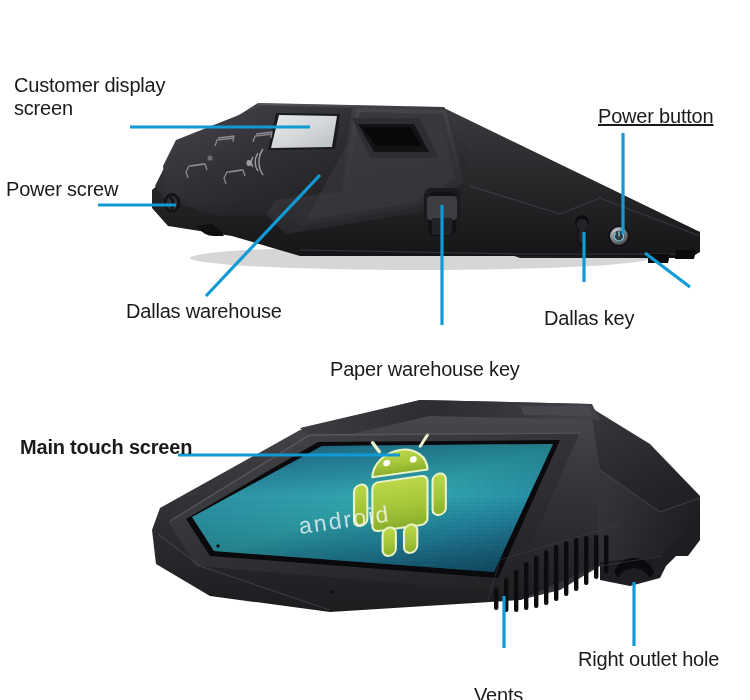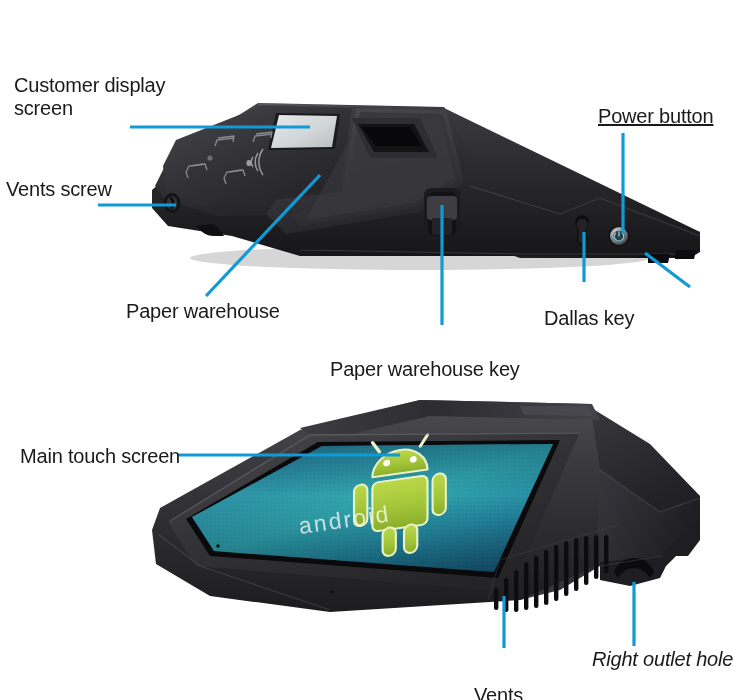--- a/index.html
+++ b/index.html
@@ -337,30 +337,30 @@
       <line x1="690" y1="287" x2="645" y2="253"></line>
       <line x1="178" y1="455" x2="400" y2="455"></line>
       <line x1="504" y1="648" x2="504" y2="596"></line>
       <line x1="634" y1="646" x2="634" y2="582"></line>
     </g>
   </svg>
 
   <div class="lbl" style="left:14px;  top:74px;">Customer display
 screen</div>
 
-  <div class="lbl" style="left:6px;   top:178px;">Vents screw</div>
+  <div class="lbl" style="left:6px;   top:178px;">Power screw</div>
 
   <div class="lbl" style="left:598px; top:105px;text-decoration:underline;">Power button</div>
 
-  <div class="lbl" style="left:126px; top:300px;">Paper warehouse</div>
+  <div class="lbl" style="left:126px; top:300px;">Dallas warehouse</div>
 
   <div class="lbl" style="left:330px; top:331px;margin-top:27px;">Paper warehouse key</div>
 
   <div class="lbl" style="left:544px; top:307px;">Dallas key</div>
 
 
-  <div class="lbl" style="left:20px;  top:445px;">Main touch screen</div>
+  <div class="lbl" style="left:20px;  top:436px;font-weight:bold;">Main touch screen</div>
 
   <div class="lbl" style="left:474px; top:684px;">Vents</div>
 
-  <div class="lbl" style="left:592px; top:648px;font-style:italic;">Right outlet hole</div>
+  <div class="lbl" style="left:578px; top:648px;">Right outlet hole</div>
 
 </div>
 
 </body></html>

